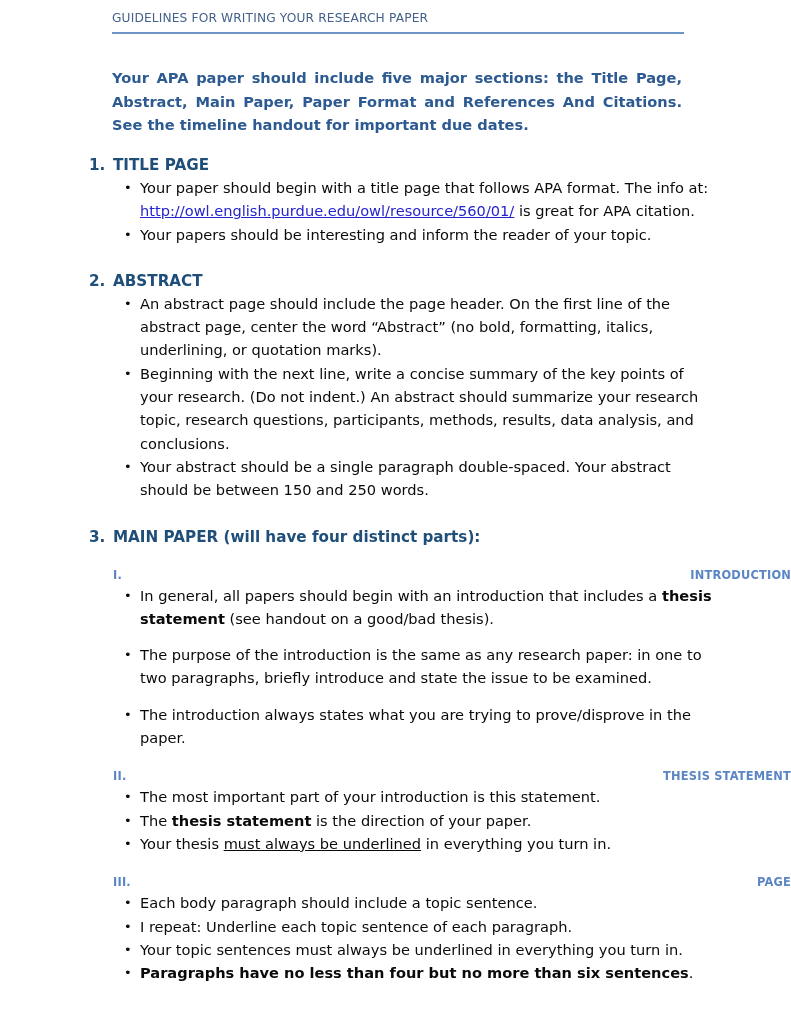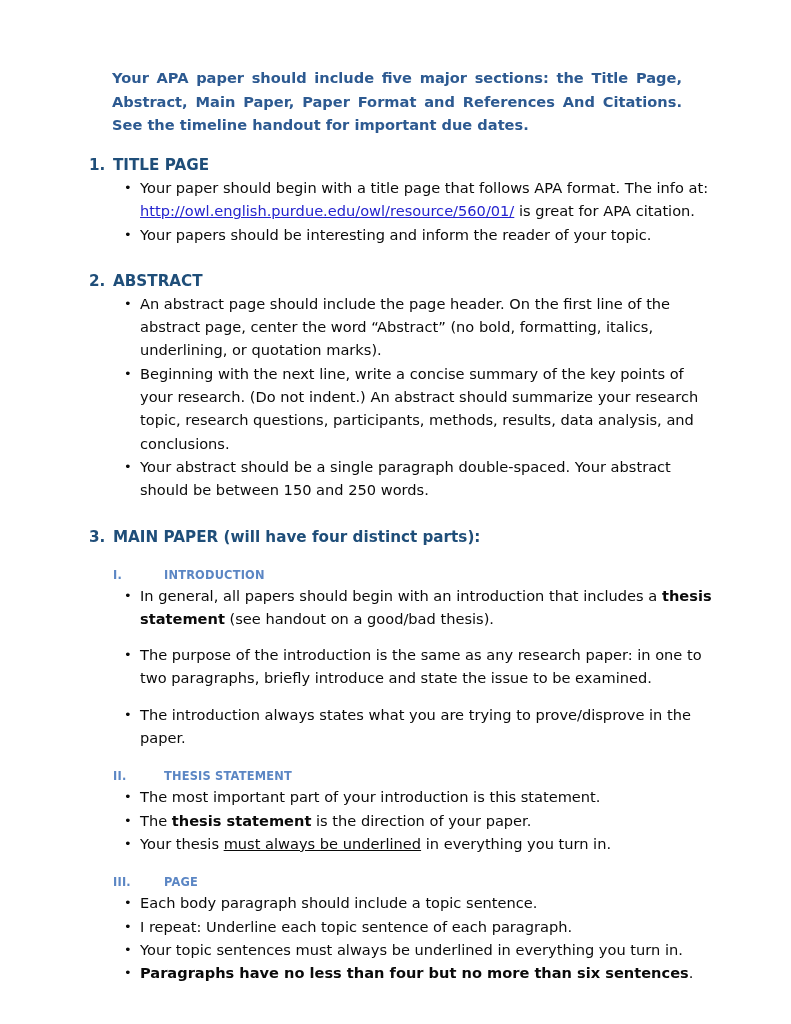--- a/index.html
+++ b/index.html
@@ -99,20 +99,21 @@
     font-size: 11.4px;
     letter-spacing: 0.2px;
     line-height: 18px;
   }
   .sub-num {
     width: 51px;
     flex: none;
   }
   .sub-title {
     flex: 1;
+    text-align: right;
   }
 
   
   ul.bullets {
     list-style: none;
     margin: 0;
     padding: 0;
   }
   ul.bullets > li {
     position: relative;
@@ -144,20 +145,24 @@
   a.doclink {
     color: #2424CF;
     text-decoration: underline;
   }
 </style>
 </head>
 <body>
 
 <div class="page">
 
+  <div class="doc-header">
+    <div class="doc-header-text">GUIDELINES FOR WRITING YOUR RESEARCH PAPER</div>
+    <div class="doc-header-rule"></div>
+  </div>
 
   <div class="intro">Your APA paper should include five major sections: the Title Page, Abstract, Main Paper, Paper Format and References And Citations. See the timeline handout for important due dates.</div>
 
   <div class="content" id="content-root">
       <div class="section">
         <div class="section-head">
           <span class="section-num">1.</span>
           <span class="section-title">TITLE PAGE</span>
         </div>
         <ul class="bullets">

